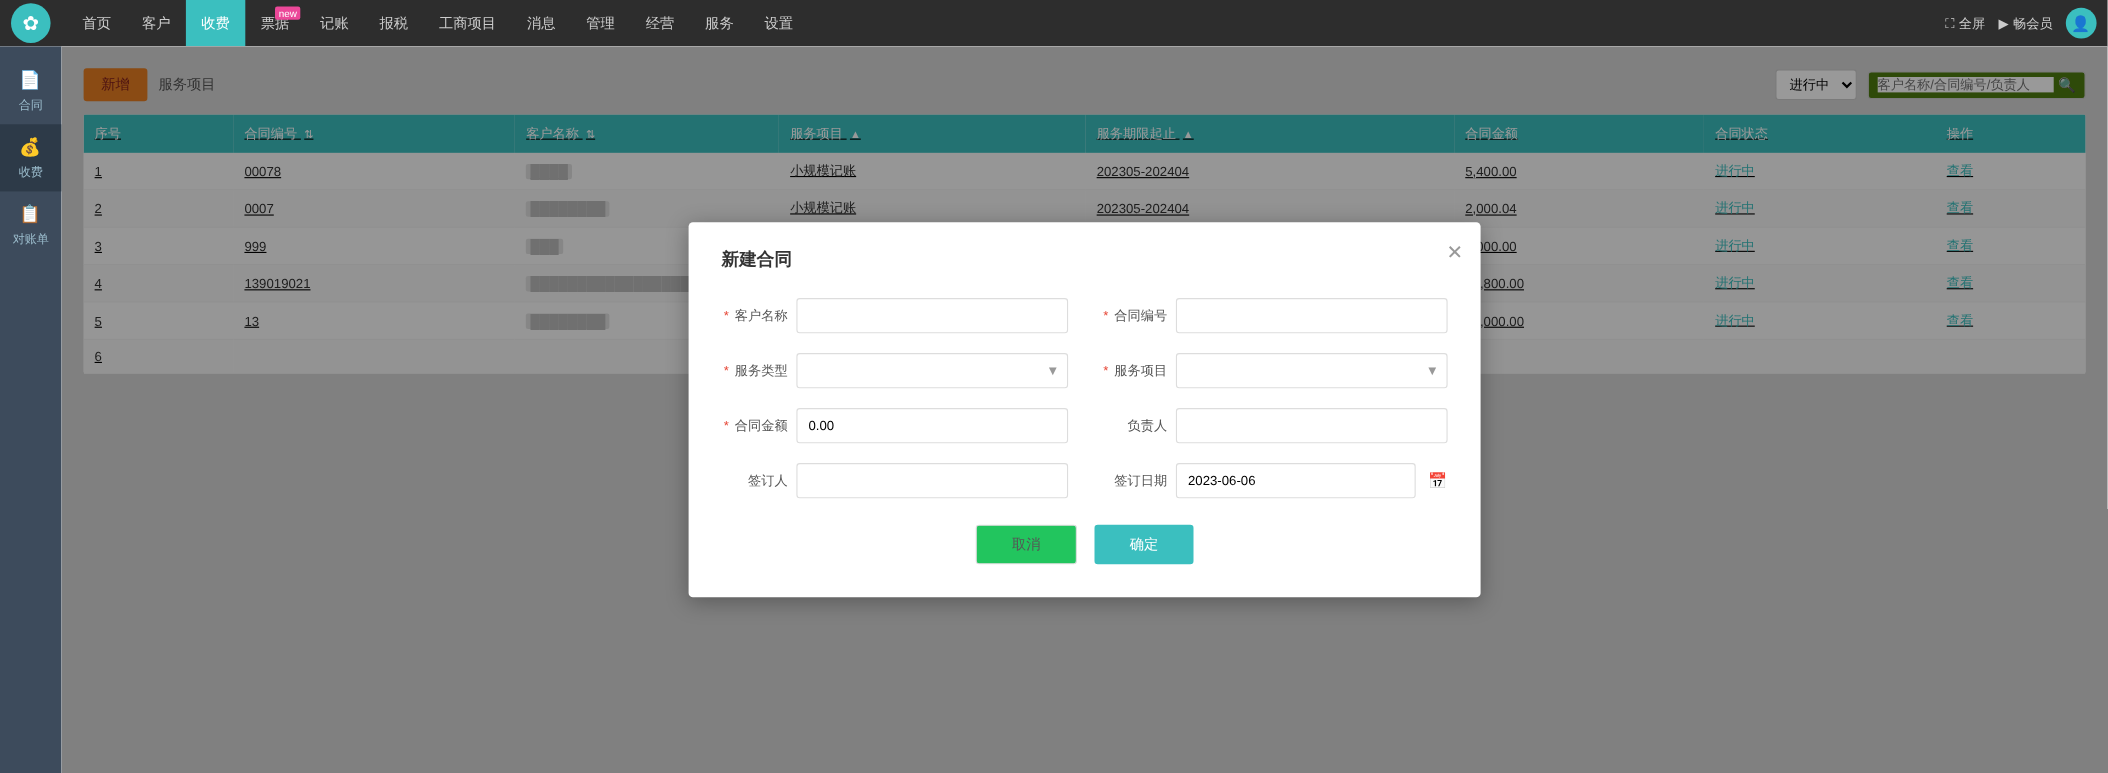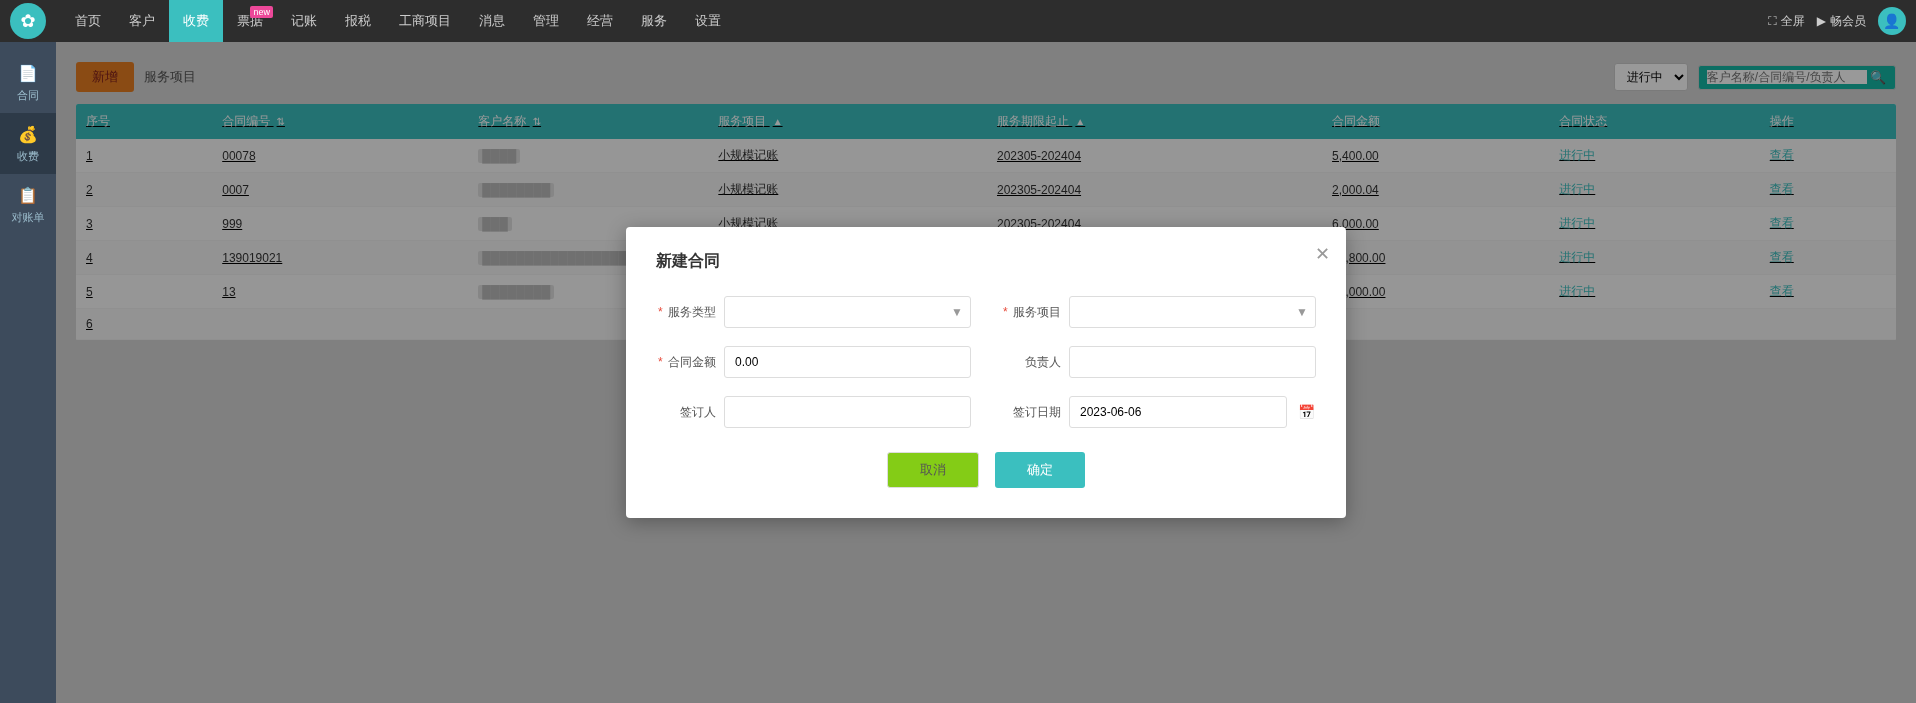--- a/index.html
+++ b/index.html
@@ -107,21 +107,21 @@
     .toolbar-label {
       color: #555; font-size: 13px;
     }
     .toolbar-spacer { flex: 1; }
     .filter-select {
       padding: 5px 8px; border: 1px solid #ccc; border-radius: 3px;
       background: white; font-size: 12px; cursor: pointer;
     }
     .search-box {
       display: flex; align-items: center;
-      border: 1px solid #ccc; border-radius: 3px; background: #14b8a6;
+      border: 1px solid #ccc; border-radius: 3px; background: #4d7c0f;
       padding: 4px 8px; gap: 4px;
     }
     .search-box input {
       border: none; outline: none; font-size: 12px; width: 160px;
     }
 
     
     .table-container {
       background: white;
       border-radius: 2px;
@@ -205,21 +205,21 @@
     }
     .select-arrow {
       position: absolute; right: 8px; top: 50%; transform: translateY(-50%);
       color: #999; font-size: 12px; pointer-events: none;
     }
     .modal-footer {
       display: flex; justify-content: center; gap: 16px; margin-top: 24px;
     }
     .btn-cancel {
       padding: 8px 32px; border: 1px solid #ddd; border-radius: 3px;
-      background: #84cc16; cursor: pointer; font-size: 13px; color: #555;
+      background: #22c55e; cursor: pointer; font-size: 13px; color: #555;
     }
     .btn-confirm {
       padding: 8px 32px; border: none; border-radius: 3px;
       background: #3bbfbf; cursor: pointer; font-size: 13px; color: white;
     }
     .calendar-icon { color: #bbb; font-size: 14px; margin-left: 4px; cursor: pointer; }
   </style>
 </head>
 <body>
 
@@ -384,20 +384,36 @@
           </tr>
         </tbody>
       </table>
     </div>
 
     <div class="overlay">
       <div class="modal">
         <div class="modal-title">新建合同</div>
         <span class="modal-close">✕</span>
 
+        <div class="form-row">
+          <div class="form-group">
+            <span class="form-label">
+              <span class="required-star">*</span>
+              <span>客户名称</span>
+            </span>
+            <input class="form-input" type="text" style="">
+          </div>
+          <div class="form-group">
+            <span class="form-label">
+              <span class="required-star">*</span>
+              <span>合同编号</span>
+            </span>
+            <input class="form-input" type="text" style="">
+          </div>
+        </div>
 
         <div class="form-row">
           <div class="form-group">
             <span class="form-label">
               <span class="required-star">*</span>
               <span>服务类型</span>
             </span>
             <div class="form-select-wrapper">
               <select class="form-select"></select>
               <span class="select-arrow">▼</span>

